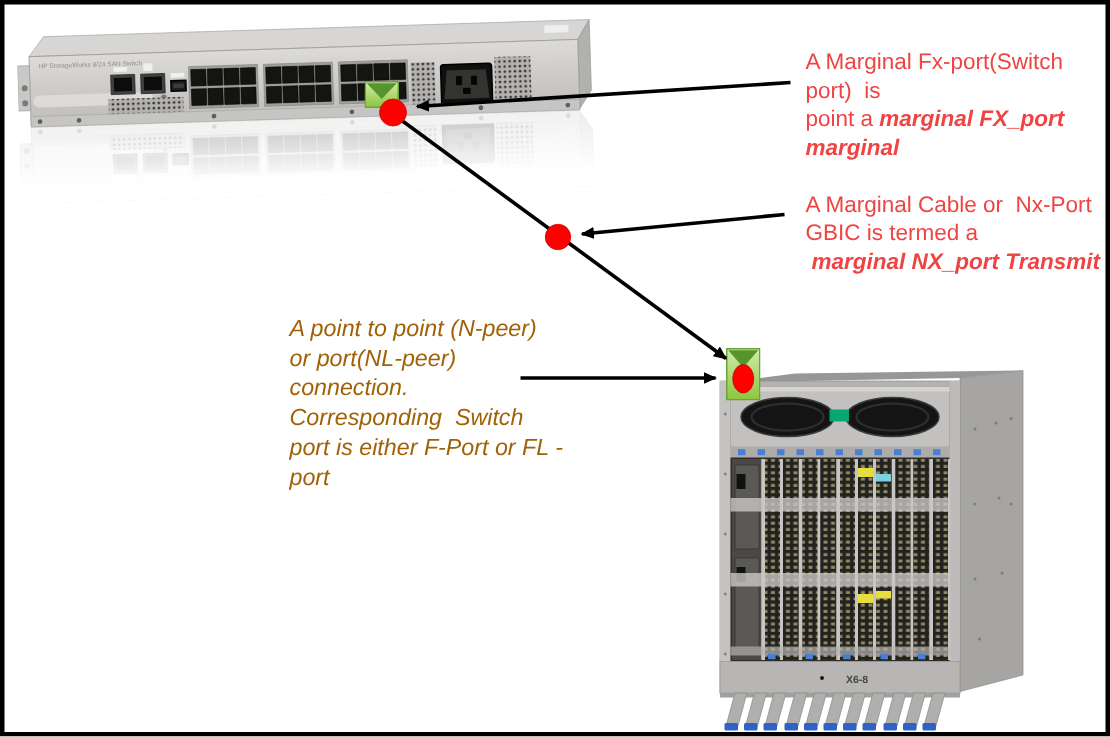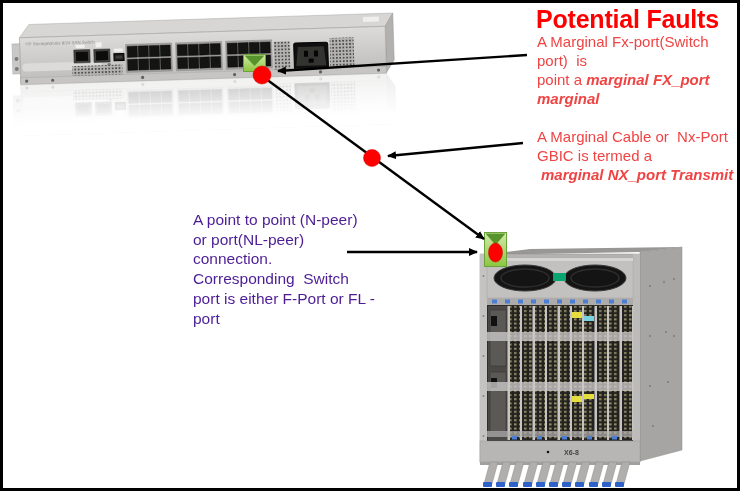--- a/index.html
+++ b/index.html
@@ -14,21 +14,21 @@
     left:533px;top:2px;color:#ff0000;font-size:25px;font-weight:600;
     letter-spacing:-0.2px;white-space:pre;
   }
   .red-note{color:#ef4444;font-size:15px;line-height:19px;width:200px;}
   .red-note .ln{display:block;white-space:pre-wrap;}
   .fault-fx{left:534px;top:29px;}
   .fault-nx{left:534px;top:124px;}
   .bi{font-weight:700;font-style:italic;}
   .indent{padding-left:4px;}
   .conn-note{
-    left:190px;top:207px;color:#4c1d95;font-size:15.5px;
+    left:190px;top:207px;color:#a16207;font-size:15.5px;font-style:italic;
     line-height:19.7px;width:190px;
   }
   .conn-note .ln{display:block;white-space:pre-wrap;}
   
   .switch-wrap{left:9px;top:3px;width:384px;height:124px;transform:rotate(-1.8deg);transform-origin:50% 40%;}
   .director-wrap{left:475px;top:243px;width:212px;height:244px;}
   .sfp-top{left:240px;top:51px;width:23px;height:18px;}
   .sfp-bottom{left:481px;top:229px;width:23px;height:35px;}
   .overlay{left:-3px;top:-3px;width:740px;height:491px;pointer-events:none;}
 </style>
@@ -315,21 +315,20 @@
     <g stroke="#000" stroke-width="2.4" fill="none">
       <line x1="527" y1="55" x2="278" y2="71" marker-end="url(#arr)"></line>
       <line x1="262" y1="76" x2="484" y2="239" marker-end="url(#arr)"></line>
       <line x1="523" y1="143" x2="388" y2="156" marker-end="url(#arr)"></line>
       <line x1="347" y1="252" x2="477" y2="252" marker-end="url(#arr)"></line>
     </g>
     <circle cx="262" cy="75" r="9" fill="#ff0000" stroke="#d40000" stroke-width="0.5"></circle>
     <circle cx="372" cy="158" r="8.5" fill="#ff0000" stroke="#d40000" stroke-width="0.5"></circle>
   </svg>
 
-  <div class="abs page-title">Potential Faults</div>
 
   <div class="abs red-note fault-fx">
     <span class="ln">A Marginal Fx-port(Switch</span>
     <span class="ln">port)  is</span>
     <span class="ln"><span>point a </span><span class="bi">marginal FX_port</span></span>
     <span class="ln bi">marginal</span>
   </div>
 
   <div class="abs red-note fault-nx">
     <span class="ln">A Marginal Cable or  Nx-Port</span>

